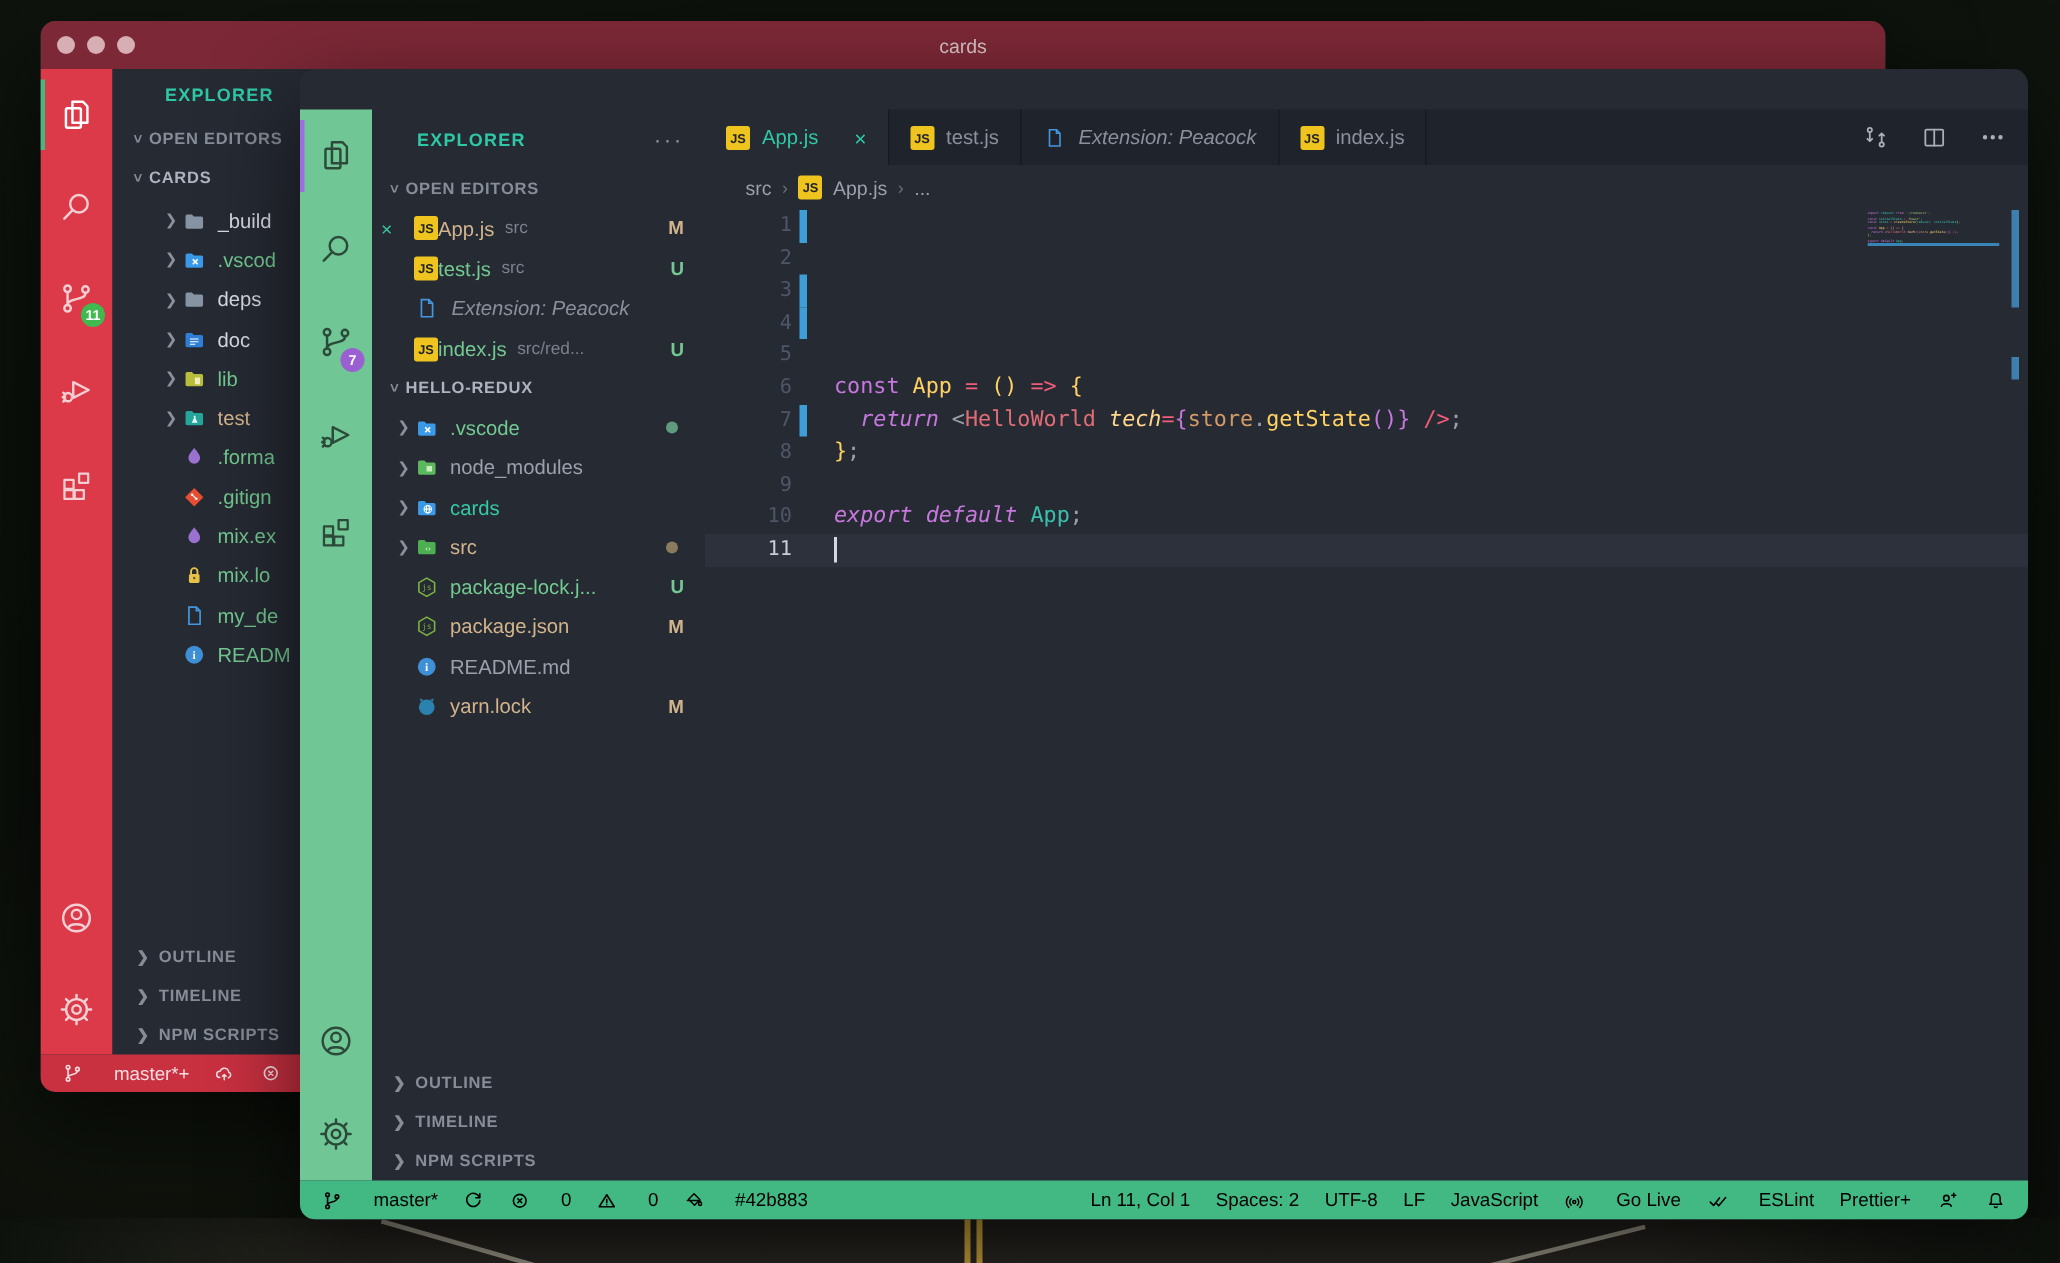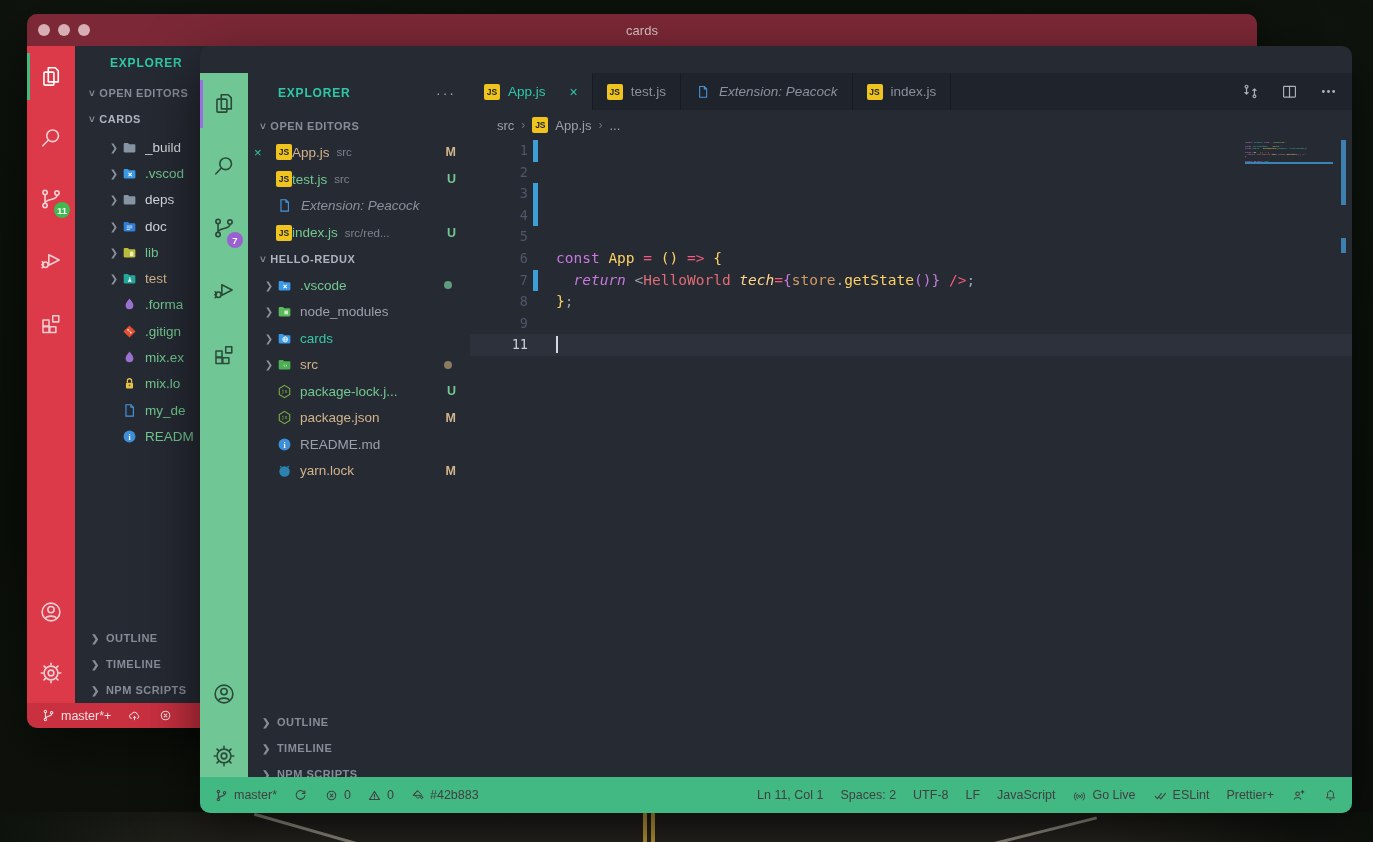--- a/index.html
+++ b/index.html
@@ -59,21 +59,21 @@
     display:flex; align-items:center; justify-content:center; font-size:9.5px; font-weight:bold; color:#fff; padding:0 3px; }
   .bgw-side { flex:1; background:#262a33; position:relative; overflow:hidden; }
   .bgw-side .hd { height:34px; display:flex; align-items:center; padding-left:35px; }
   .bgw-sec { height:26px; padding-left:14px; }
   .bgw-files .row { height:26.3px; padding-left:32px; }
   .bgw-files .ic { width:17px; height:17px; margin-right:7px; }
   .bgw-bottom { position:absolute; bottom:0; left:0; right:0; }
   .bgw-bottom .row { height:26px; padding-left:16px; gap:6px; }
   .bgw-status { position:absolute; bottom:0; left:0; right:0; height:25px; background:#c93040;
     display:flex; align-items:center; padding-left:14px; gap:16px; color:#f4dee1; font-size:12.5px; }
-  .sbitem { display:flex; align-items:center; gap:5px; cursor:pointer; white-space:nowrap; }
+  .sbitem { display:flex; align-items:center; gap:20px; cursor:pointer; white-space:nowrap; }
   .sbitem .ic { width:15px; height:15px; }
 
   
   .fgw { left:200px; top:46px; width:1152px; height:767px; background:#262a33; }
   .fgw-title { height:27px; background:#3fba7f; }
   .fgw-title .t { font-size:13px; color:#12301f; }
   .fgw-main { position:absolute; top:27px; bottom:26px; left:0; right:0; display:flex; }
   .fgw-ab { width:48px; background:#70c795; display:flex; flex-direction:column; }
   .fgw-ab .abitem { height:62px; color:#2c4a39; }
   .fgw-ab .abitem.active::before { content:""; position:absolute; left:0; top:7px; bottom:7px; width:3px; background:#9a6fe0; }
@@ -113,22 +113,22 @@
   .cursor { position:absolute; left:86px; top:2px; width:2px; height:17px; background:#d4d8e0; }
   .tk-kw{color:#c678dd} .tk-ctl{color:#c678dd;font-style:italic} .tk-var{color:#3ac0ae}
   .tk-op{color:#f35d7b} .tk-str{color:#98c379} .tk-fn{color:#ffd164} .tk-br1{color:#ffd164}
   .tk-br2{color:#c678dd} .tk-tag{color:#e06c75} .tk-attr{color:#ffd68a;font-style:italic}
   .tk-obj{color:#d19a66} .tk-pun{color:#9aa1ab}
   .minimap { position:absolute; right:19px; top:1px; width:88px; height:120px; overflow:hidden; cursor:pointer; }
   .minimap-inner { transform:scale(.21); transform-origin:0 0; width:420px; font-size:10px; line-height:10px; white-space:pre; }
   .mini-cur { position:absolute; left:0; top:21px; width:88px; height:1.6px; background:#3f9bd8cc; }
   .ruler { position:absolute; right:6px; top:0; width:5px; }
   .ruler .mark { position:absolute; left:0; width:5px; background:#3d7fae; }
-  .fgw-status { position:absolute; bottom:0; left:0; right:0; height:36px; background:#42b883;
-    display:flex; align-items:center; padding:0 14px; color:#404040; font-size:12.5px; }
+  .fgw-status { position:absolute; bottom:0; left:0; right:0; height:26px; background:#42b883;
+    display:flex; align-items:center; padding:0 14px; color:#000000; font-size:12.5px; }
   .fgw-status .left { display:flex; gap:16px; align-items:center; }
   .fgw-status .right { margin-left:auto; display:flex; gap:17px; align-items:center; }
 </style>
 </head>
 <body>
 
 <div class="screen">
   <div class="road">
     <div class="edge l"></div>
       <div class="edge r"></div>
@@ -708,20 +708,25 @@
             <div class="codeline">
               <span class="ln">8</span>
               <span class="mk"></span>
               <span class="ct"><span class="tk-br1">}</span><span class="tk-pun">;</span></span>
             </div>
             <div class="codeline">
               <span class="ln">9</span>
               <span class="mk"></span>
               <span class="ct"></span>
             </div>
+            <div class="codeline">
+              <span class="ln">10</span>
+              <span class="mk"></span>
+              <span class="ct"><span class="tk-ctl">export</span><span class="tk-ctl"> default</span><span class="tk-var"> App</span><span class="tk-pun">;</span></span>
+            </div>
             <div class="codeline current">
               <span class="ln">11</span>
               <span class="mk"></span>
               <span class="ct"></span>
               <span class="cursor"></span>
             </div>
             <div class="minimap">
               <div class="minimap-inner"><div><span class="tk-ctl">import</span><span class="tk-var"> reducer</span><span class="tk-ctl"> from</span><span class="tk-str"> './reducers'</span><span class="tk-pun">;</span>&nbsp;</div><div>&nbsp;</div><div><span class="tk-kw">const</span><span class="tk-var"> initialState</span><span class="tk-op"> =</span><span class="tk-str"> 'React'</span><span class="tk-pun">;</span>&nbsp;</div><div><span class="tk-kw">const</span><span class="tk-var"> store</span><span class="tk-op"> =</span><span class="tk-fn"> createStore</span><span class="tk-br1">(</span><span class="tk-var">reducer</span><span class="tk-pun">,</span><span class="tk-var"> initialState</span><span class="tk-br1">)</span><span class="tk-pun">;</span>&nbsp;</div><div>&nbsp;</div><div><span class="tk-kw">const</span><span class="tk-fn"> App</span><span class="tk-op"> =</span><span class="tk-br1"> ()</span><span class="tk-op"> =&gt;</span><span class="tk-br1"> {</span>&nbsp;</div><div><span class="tk-ctl">  return</span><span class="tk-pun"> &lt;</span><span class="tk-tag">HelloWorld</span><span class="tk-attr"> tech</span><span class="tk-op">=</span><span class="tk-br2">{</span><span class="tk-obj">store</span><span class="tk-pun">.</span><span class="tk-fn">getState</span><span class="tk-br2">()}</span><span class="tk-op"> /&gt;</span><span class="tk-pun">;</span>&nbsp;</div><div><span class="tk-br1">}</span><span class="tk-pun">;</span>&nbsp;</div><div>&nbsp;</div><div><span class="tk-ctl">export</span><span class="tk-ctl"> default</span><span class="tk-var"> App</span><span class="tk-pun">;</span>&nbsp;</div><div>&nbsp;</div></div>
               <div class="mini-cur"></div>
             </div>

